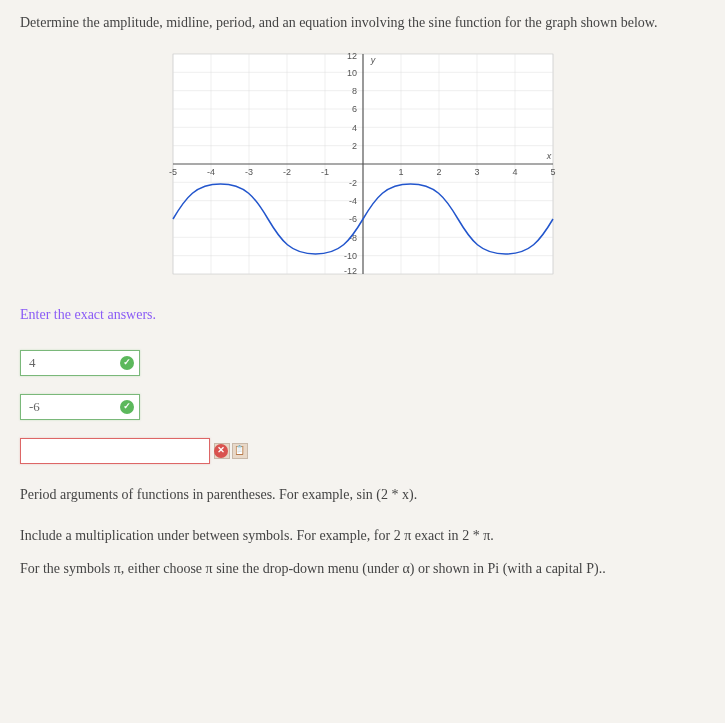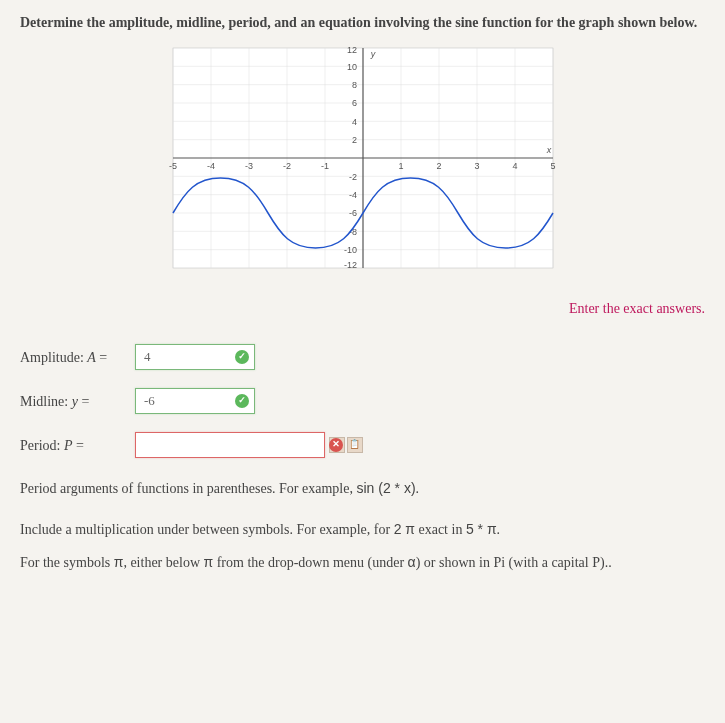--- a/index.html
+++ b/index.html
@@ -8,36 +8,34 @@
       background: #f5f3ef;
       color: #333;
       width: 725px;
       height: 723px;
       padding: 12px 20px;
       font-size: 14px;
       line-height: 1.5;
     }
     .question-text {
       color: #444;
-      margin-bottom: 10px;
-      font-weight: bold;
+      margin-bottom: 16px;
     }
     .graph-container {
       display: flex;
       justify-content: center;
       margin: 10px 0 25px 0;
     }
     .graph {
       width: 400px;
       height: 230px;
     }
     .instruction {
-      color: #be185d;
+      color: #8b5cf6;
       margin: 15px 0 25px 0;
-      text-align: right;
     }
     .answer-row {
       display: flex;
       align-items: center;
       margin-bottom: 18px;
       color: #444;
     }
     .answer-label {
       min-width: 115px;
       font-style: italic;
@@ -103,23 +101,23 @@
       align-items: center;
       justify-content: center;
       font-size: 9px;
       color: #886;
     }
     .hint {
       color: #444;
       margin: 20px 0 12px 0;
     }
     .math-inline {
-      font-family: Liberation Sans, sans-serif;
-    }
-    .pi { font-family: Liberation Sans, sans-serif; }
+      font-family: Liberation Serif, serif;
+    }
+    .pi { font-family: Liberation Serif, serif; }
   </style>
 </head>
 <body>
 
 <div class="question-text">Determine the amplitude, midline, period, and an equation involving the sine function for the graph shown below.</div>
 
 <div class="graph-container">
   <svg class="graph" viewBox="0 0 400 230">
     <rect x="10" y="5" width="380" height="220" fill="#fff" stroke="#bbb" stroke-width="0.5"></rect>
 
@@ -184,55 +182,46 @@
              C 213 148, 223 135, 247.5 135
              C 272 135, 282 148, 295 170
              C 308 192, 318 205, 342.5 205
              C 367 205, 377 192, 390 170" fill="none" stroke="#2255cc" stroke-width="1.5"></path>
   </svg>
 </div>
 
 <div class="instruction">Enter the exact answers.</div>
 
 <div class="answer-row">
-  <span class="answer-label">
-    <span class="nonvar">Amplitude: </span><span class="var">A</span><span class="nonvar"> = </span>
-  </span>
   <span class="input-wrap">
     <input class="answer-input input-correct input-w110" value="4" style="">
     <span class="status-icon status-correct">✓</span>
   </span>
 </div>
 
 <div class="answer-row">
-  <span class="answer-label">
-    <span class="nonvar">Midline: </span><span class="var">y</span><span class="nonvar"> = </span>
-  </span>
   <span class="input-wrap">
     <input class="answer-input input-correct input-w110" value="-6" style="">
     <span class="status-icon status-correct">✓</span>
   </span>
 </div>
 
 <div class="answer-row">
-  <span class="answer-label">
-    <span class="nonvar">Period:  </span><span class="var">P</span><span class="nonvar"> = </span>
-  </span>
   <span class="input-wrap">
     <input class="answer-input input-incorrect input-w190" value="" style="">
     <span class="status-icon status-incorrect">✕</span>
   </span>
   <span class="aux-icons">
     <span class="aux-icon">📄</span>
     <span class="aux-icon">📋</span>
   </span>
 </div>
 
 <div class="hint">
   <span>Period arguments of functions in parentheses. For example, </span><span class="math-inline">sin (2 * x)</span><span>.</span>
 </div>
 
 <div class="hint">
-  <span>Include a multiplication under between symbols. For example, for </span><span class="pi">2 π</span><span> exact in  </span><span class="pi">5 * π</span><span>.</span>
+  <span>Include a multiplication under between symbols. For example, for </span><span class="pi">2 π</span><span> exact in  </span><span class="pi">2 * π</span><span>.</span>
 </div>
 <div class="hint" style="margin-top:4px">
-  <span>For the symbols </span><span class="pi">π</span><span>, either below </span><span class="pi">π</span><span> from the drop-down menu (under </span><span class="pi">α</span><span>) or shown in Pi (with a capital P)..</span>
+  <span>For the symbols </span><span class="pi">π</span><span>, either choose </span><span class="pi">π</span><span> sine the drop-down menu (under </span><span class="pi">α</span><span>) or shown in Pi (with a capital P)..</span>
 </div>
 
 </body></html>

